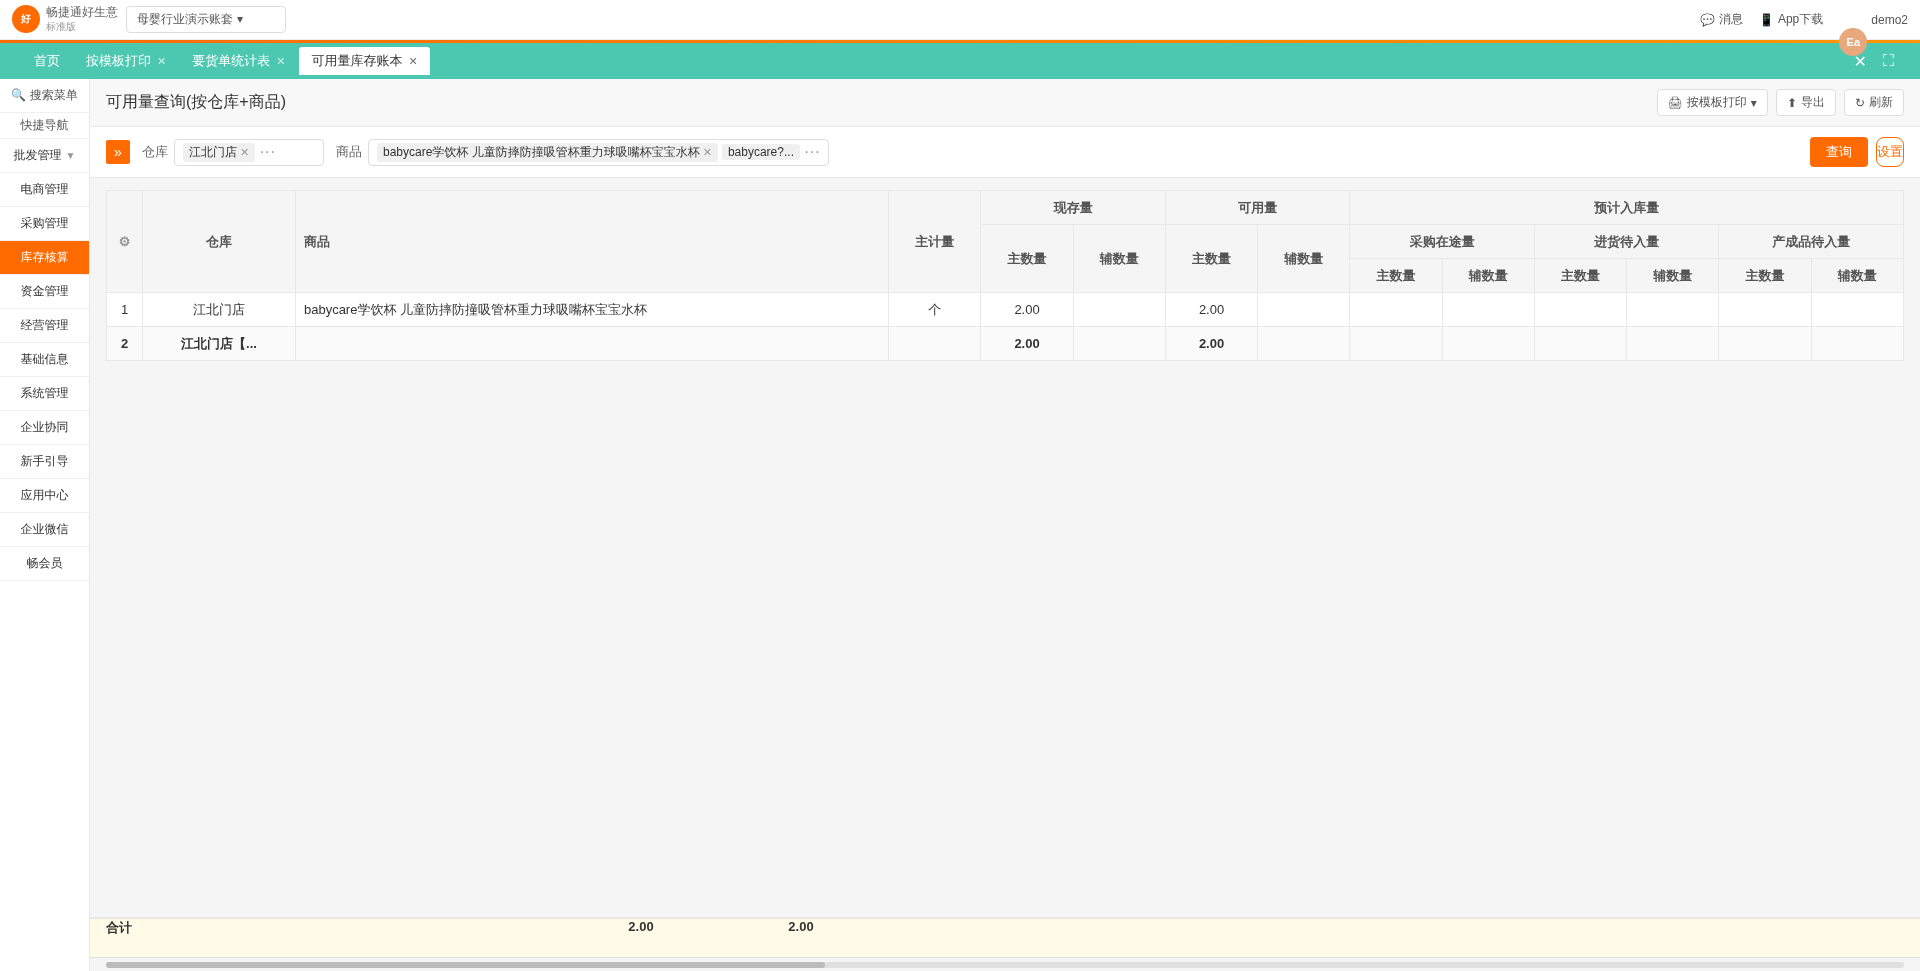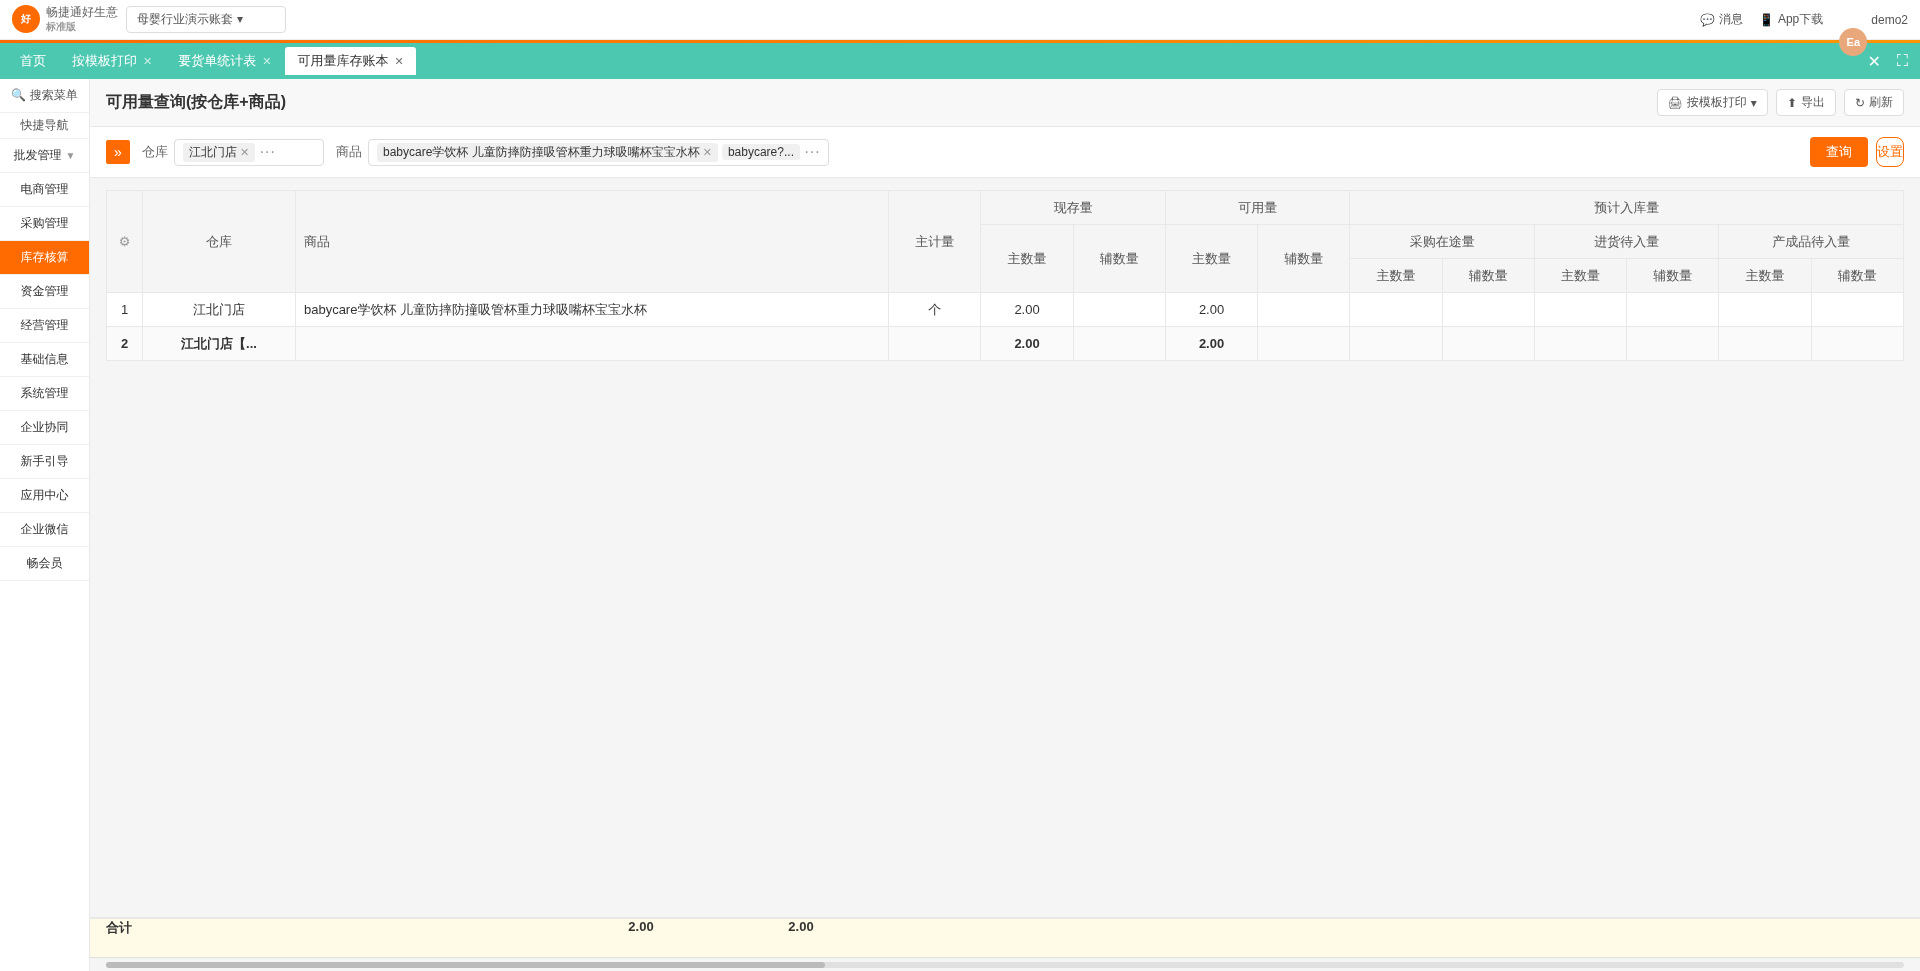--- a/index.html
+++ b/index.html
@@ -40,21 +40,20 @@
       font-weight: bold;
     }
     .logo-text {
       font-size: 12px;
       color: #666;
       line-height: 1.2;
     }
     .logo-sub {
       font-size: 10px;
       color: #999;
-      font-weight: bold;
     }
     .industry-selector {
       display: flex;
       align-items: center;
       gap: 4px;
       padding: 4px 10px;
       border: 1px solid #ddd;
       border-radius: 4px;
       cursor: pointer;
       font-size: 12px;
@@ -93,21 +92,21 @@
       height: 3px;
       background: linear-gradient(to right, #ff6b00, #ff9500);
     }
 
     
     .tab-bar {
       height: 36px;
       background: #4dc8b0;
       display: flex;
       align-items: center;
-      padding: 0 8px;
+      padding: 0 22px;
       gap: 2px;
     }
     .tab-item {
       height: 28px;
       padding: 0 12px;
       display: flex;
       align-items: center;
       gap: 6px;
       cursor: pointer;
       font-size: 13px;
@@ -218,21 +217,21 @@
     .page-header {
       background: #f8f8f8;
       padding: 10px 16px;
       display: flex;
       align-items: center;
       justify-content: space-between;
       border-bottom: 1px solid #e8e8e8;
     }
     .page-title {
       font-size: 16px;
-      font-weight: bold;
+      font-weight: normal;
       color: #333;
     }
     .page-actions {
       display: flex;
       align-items: center;
       gap: 8px;
     }
     .action-btn {
       display: flex;
       align-items: center;
@@ -346,21 +345,21 @@
       font-size: 13px;
     }
     .data-table th, .data-table td {
       border: 1px solid #e8e8e8;
       padding: 0 8px;
       text-align: center;
       white-space: nowrap;
     }
     .data-table th {
       background: #f5f5f5;
-      font-weight: normal;
+      font-weight: bold;
       color: #555;
       height: 34px;
     }
     .data-table td {
       height: 34px;
       color: #333;
     }
     .th-group {
       background: #f0f8ff;
     }

